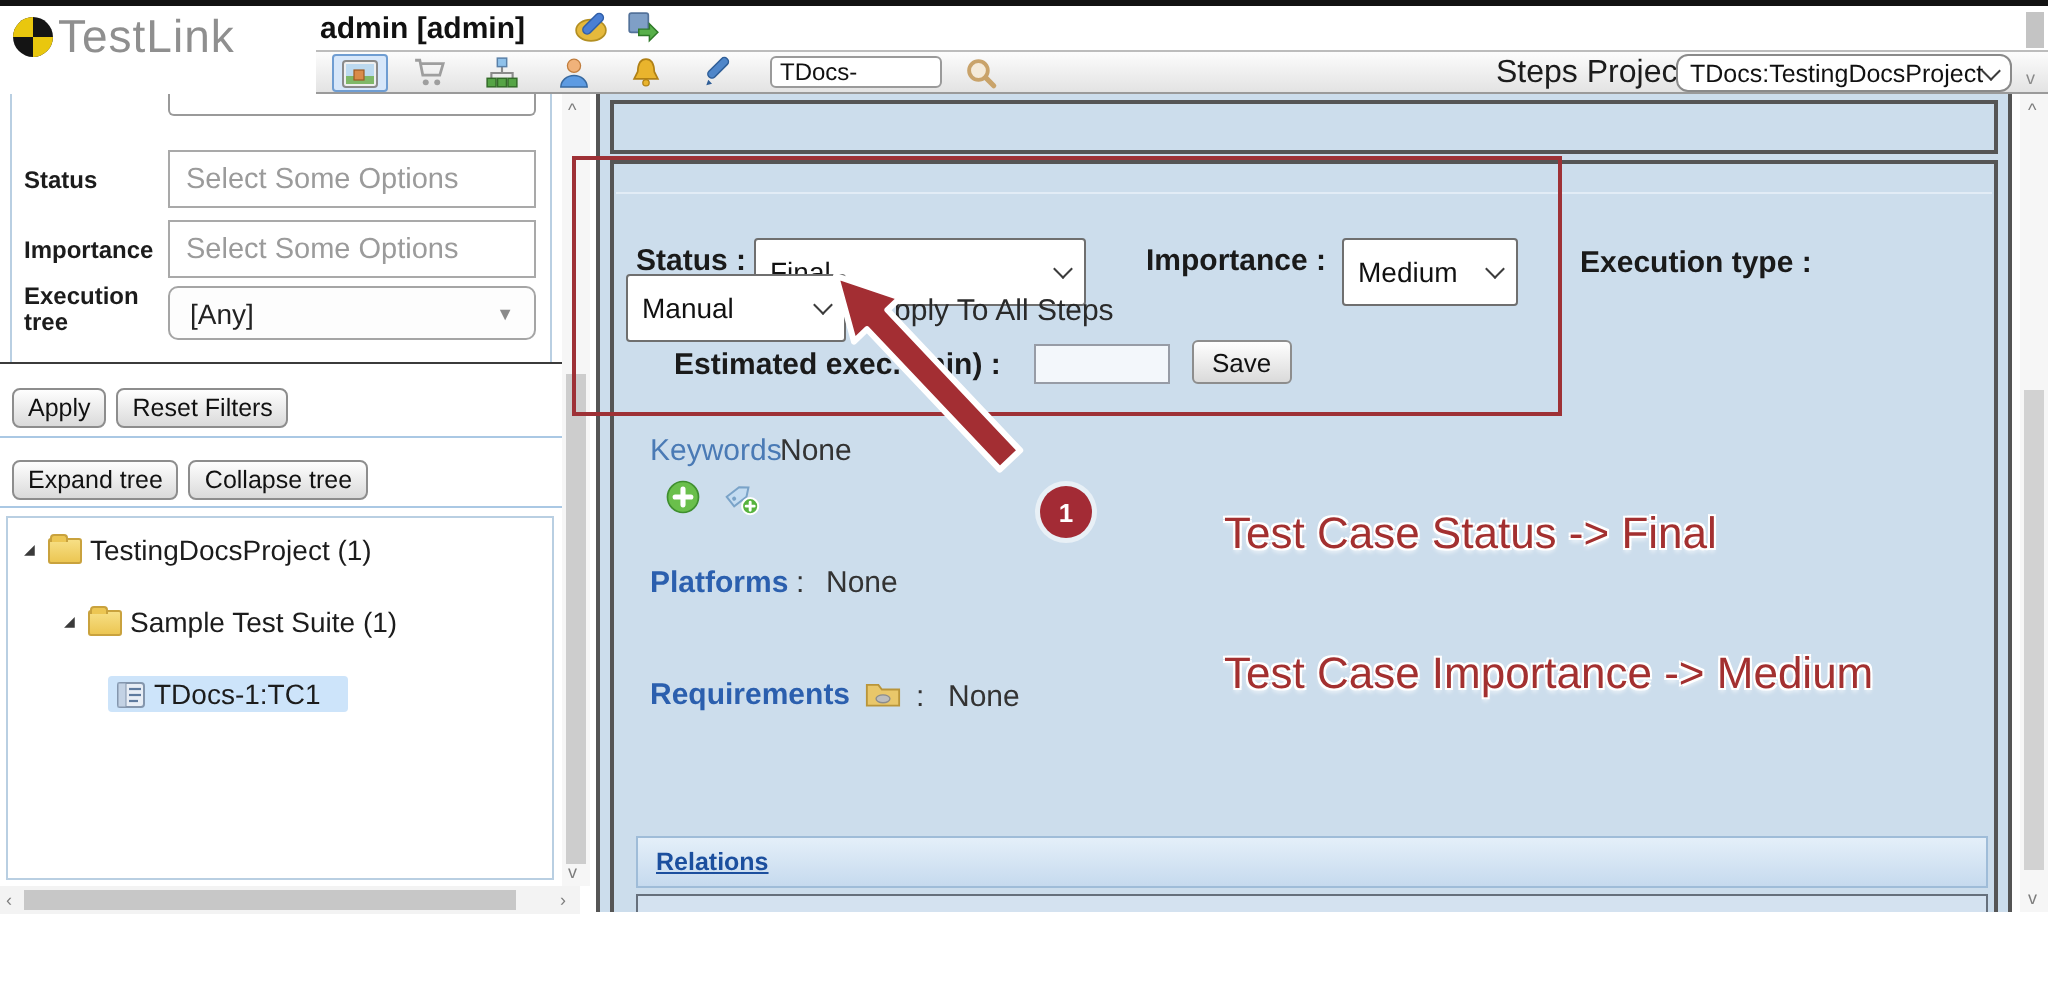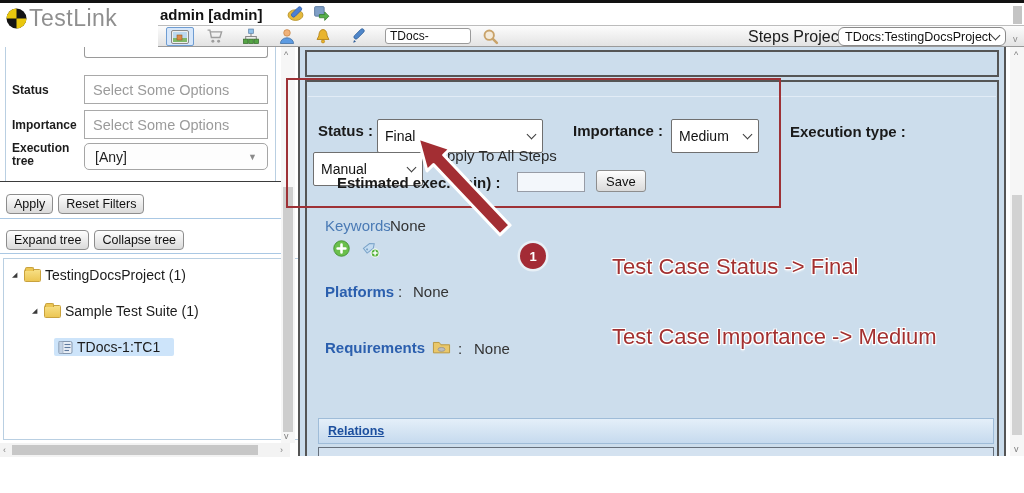--- a/index.html
+++ b/index.html
@@ -49,21 +49,21 @@
   #any-select .tri { font-size:9px; color:#8a8a8a; }
   #filter-hr { left:0; top:181px; width:281px; border-top:1.5px solid #3b3b3b; }
 
   .btn { display:inline-block; font-size:12.5px; color:#111; padding:2px 7px;
          background:linear-gradient(#fefefe,#dadada); border:1px solid #8d8d8d; border-radius:4px; }
   #apply-row { left:6px; top:194px; display:flex; gap:5px; }
   #sep1 { left:0; top:218px; width:281px; border-top:1px solid #aac8e4; }
   #tree-btn-row { left:6px; top:230px; display:flex; gap:5px; }
   #sep2 { left:0; top:253px; width:281px; border-top:1px solid #aac8e4; }
 
-  #tree-panel { left:3px; top:258px; width:302px; height:182px; background:#fff; border:1px solid #b9cfe2; }
+  #tree-panel { left:3px; top:258px; width:274px; height:182px; background:#fff; border:1px solid #b9cfe2; }
   .tree-row { height:20px; display:flex; align-items:center; gap:4px; font-size:14px; color:#1c1c1c; margin-top:16px; }
   .expander { font-size:7px; color:#3a3a3a; width:8px; }
   .sel-wrap { background:#cde4fa; border-radius:2px; padding:1px 14px 1px 4px; display:flex; align-items:center; gap:4px; }
 
   .folder { width:17px; height:13px; background:linear-gradient(#f7df85,#ecc653); border:1px solid #c9a23d;
             border-radius:1.5px; position:relative; }
   .folder:before { content:""; position:absolute; left:0; top:-3px; width:7px; height:3px;
                    background:#ecc653; border:1px solid #c9a23d; border-bottom:none; border-radius:2px 2px 0 0; }
 
   
@@ -263,21 +263,21 @@
   <span>Final</span>
   <span class="chev"></span>
 </div>
 <span class="abs m-label" style="left:573px; top:122px;">Importance :</span>
 <div class="abs m-select" style="left:671px; top:119px; width:88px;">
   <span>Medium</span>
   <span class="chev"></span>
 </div>
 <span class="abs m-label" style="left:790px; top:123px;">Execution type :</span>
 
-<div class="abs m-select" style="left:313px; top:152px; width:110px;">
+<div class="abs m-select" style="left:313px; top:137px; width:110px;">
   <span>Manual</span>
   <span class="chev"></span>
 </div>
 <span class="abs m-text" style="left:437px; top:147px;">Apply To All Steps</span>
 
 <span class="abs m-label" style="left:337px; top:174px;">Estimated exec. (min) :</span>
 <input id="est-input" class="abs" value="" style="">
 <span id="save-btn" class="abs btn">Save</span>
 
 <span class="abs blue-link" style="left:325px; top:217px;">Keywords</span>

